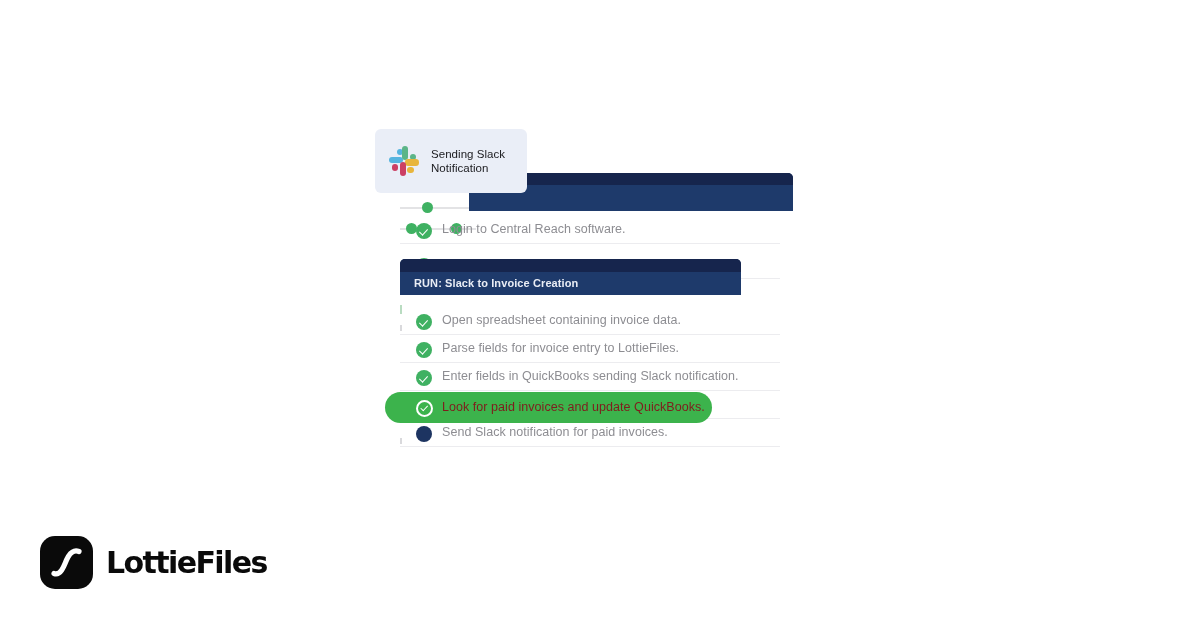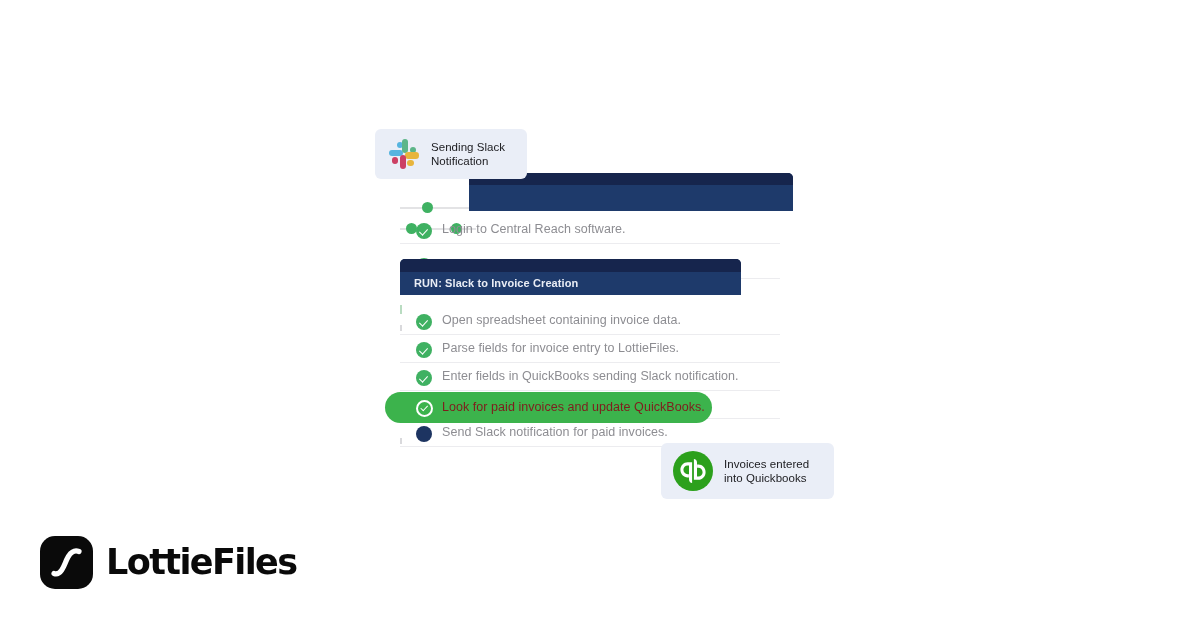--- a/index.html
+++ b/index.html
@@ -174,21 +174,21 @@
   .notif .notif-text {
     font-size: 11.5px;
     line-height: 14px;
     color: #1b1b1f;
     white-space: pre-line;
     letter-spacing: .05px;
   }
 
   .notif-slack {
     left: 375px; top: 129px;
-    width: 152px; height: 50px;
+    width: 152px; height: 64px;
     padding: 0 12px 0 13px;
     gap: 11px;
   }
   .notif-qb {
     left: 661px; top: 443px;
     width: 173px; height: 56px;
     padding: 0 12px 0 12px;
     gap: 11px;
   }
 
@@ -236,21 +236,21 @@
   }
   .lf-mark {
     width: 53px; height: 53px;
     border-radius: 15px;
     background: #0a0a0a;
     position: relative;
     flex: 0 0 53px;
   }
   .lf-word {
     font-family: "DejaVu Sans", sans-serif;
-    font-size: 35px;
+    font-size: 30px;
     font-weight: 700;
     color: #0a0a0a;
     letter-spacing: -1.6px;
     line-height: 1;
   }
 </style>
 </head>
 <body>
 
 <div id="stage">
@@ -331,30 +331,20 @@
         <i class="sl-g2"></i>
       <i class="sl-y1"></i>
         <i class="sl-y2"></i>
       <i class="sl-r1"></i>
         <i class="sl-r2"></i>
     </span>
     <span class="notif-text">Sending Slack
 Notification</span>
   </div>
 
-  <div class="notif notif-qb">
-    <span class="qb-logo">
-      <svg width="40" height="40" viewBox="0 0 40 40">
-        <path d="M14.6 11.2c-4.0 0-7.2 3.4-7.2 7.6s3.2 7.6 7.2 7.6h1.3v-3.2h-1.3c-2.3 0-4.2-2-4.2-4.4s1.9-4.4 4.2-4.4h1.4v14.1c0 1.9 1.4 3.4 3.1 3.4V11.2h-4.5z" fill="#ffffff"></path>
-        <path d="M25.4 28.8c4.0 0 7.2-3.4 7.2-7.6s-3.2-7.6-7.2-7.6h-1.3v3.2h1.3c2.3 0 4.2 2 4.2 4.4s-1.9 4.4-4.2 4.4h-1.4V11.5c0-1.9-1.4-3.4-3.1-3.4v20.7h4.5z" fill="#ffffff"></path>
-      </svg>
-    </span>
-    <span class="notif-text">Invoices entered
-into Quickbooks</span>
-  </div>
 
 </div>
 
 <div id="lottie-logo">
   <span class="lf-mark">
     <svg width="53" height="53" viewBox="0 0 53 53">
       <path d="M14 37.5c2.6 1.0 5.4-0.2 7.6-3.3 2.1-3.0 3.6-7.3 5.2-10.8 1.8-3.9 4.0-7.3 7.3-8.2 1.6-0.45 3.3-0.3 4.9 0.3" fill="none" stroke="#ffffff" stroke-width="5.2" stroke-linecap="round"></path>
     </svg>
   </span>
   <span class="lf-word">LottieFiles</span>

